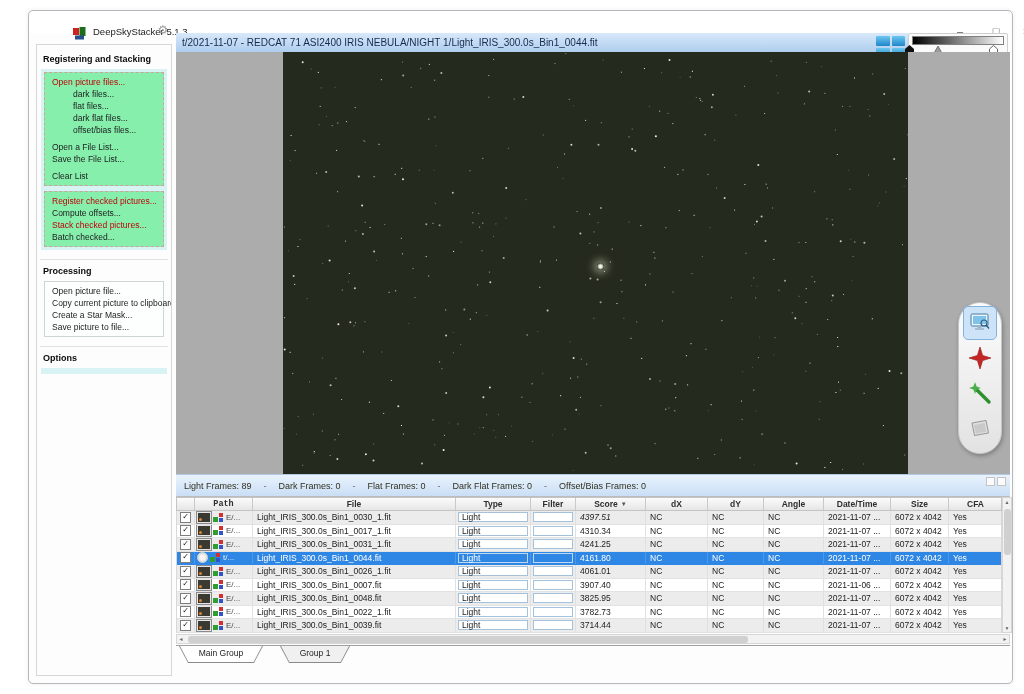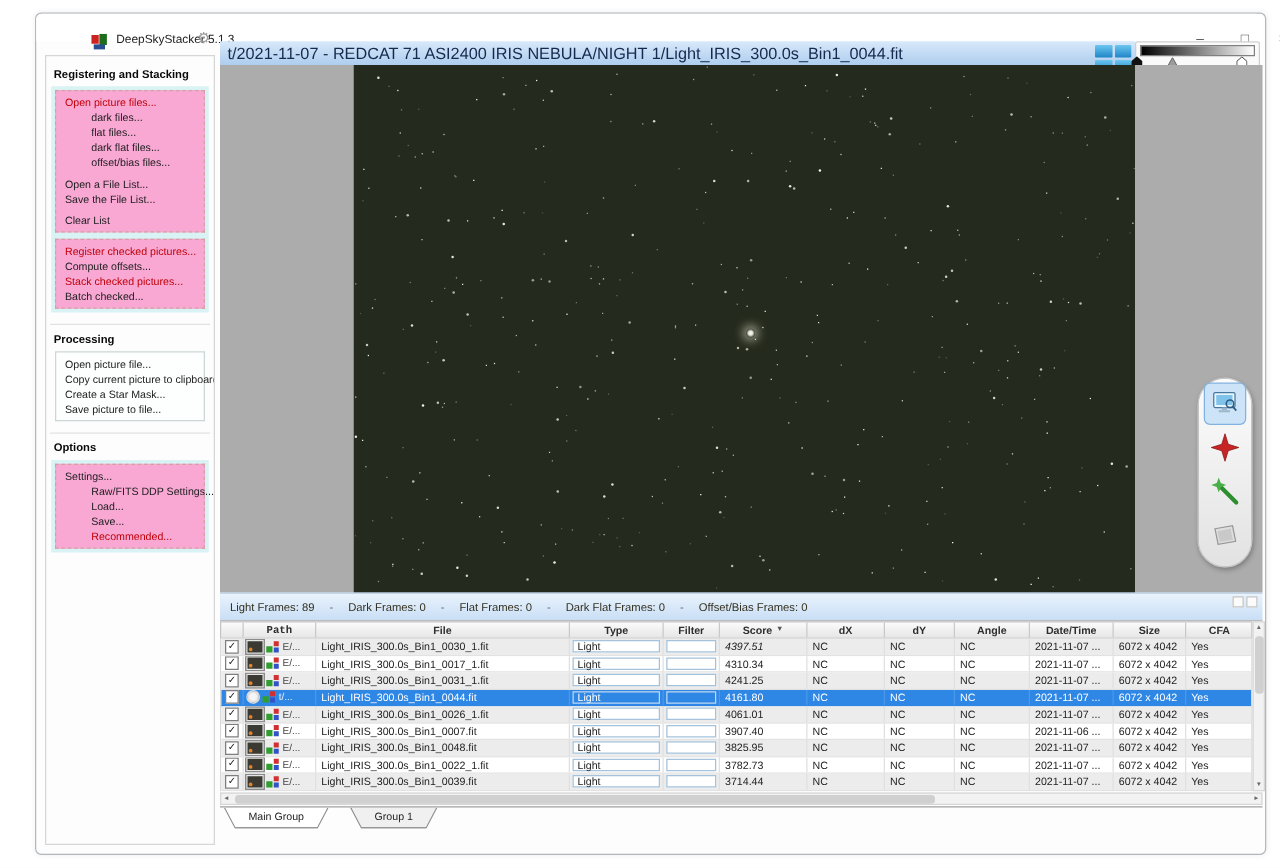--- a/index.html
+++ b/index.html
@@ -23,31 +23,31 @@
 
   
   #sidebar{position:absolute;left:36px;top:44px;width:136px;height:632px;background:#fdfdfd;
            border:1px solid #d6d6d6;box-sizing:border-box;padding:6px 3px 0 3px;overflow:hidden}
   .sec-title{font-weight:bold;font-size:9px;line-height:12px;color:#0a0a0a;padding:2px 2px 4px 3px}
   .side-sep{border-top:1px solid #e2e2e2;margin-top:9px;padding-top:3px}
   .sec-body{margin:0 1px}
   .sec-body.cyan{background:#d9f2f4;padding:3px;border:0}
   .grp{margin-bottom:5px}
   .grp:last-child{margin-bottom:0}
-  .grp.boxed{border:1px dashed #d2a0a0;background:#f9a8d4;padding:3px 2px}
+  .grp.boxed{border:1px dashed #d2a0a0;background:#86efac;padding:3px 2px}
   .grp.boxed-plain{border:1px solid #ccd6d6;background:#fdfefe;padding:3px 2px;margin:0 3px}
   .slink{font-size:8.5px;line-height:12px;color:#1c1c1c;padding-left:5px;cursor:pointer;white-space:nowrap}
   .slink.ind{padding-left:26px}
   .slink.red{color:#c00008}
   .slink.gap{margin-top:5px}
 
   
   #filebar{position:absolute;left:176px;top:33px;width:732px;height:19px;
            background:linear-gradient(#d8e9fa,#aecdee);display:flex;align-items:center}
-  #filebar span{font-size:13px;color:#16294e;padding-left:6px;white-space:nowrap}
+  #filebar span{font-size:10px;color:#16294e;padding-left:6px;white-space:nowrap}
   #histo4{position:absolute;left:876px;top:36px;width:29px;height:21px;display:grid;
           grid-template-columns:1fr 1fr;grid-template-rows:1fr 1fr;gap:2px;cursor:pointer}
   #histo4 span{background:linear-gradient(#6cc6f0,#1f86c8);border-radius:1px}
   #sliderbox{position:absolute;left:908px;top:33px;width:100px;height:24px;background:#fafafa;
              border:1px solid #cfcfcf;box-sizing:border-box;border-radius:2px}
   #gradbar{position:absolute;left:912px;top:36px;width:92px;height:9px;border:1px solid #808080;
            background:linear-gradient(to right,#000,#fff);box-sizing:border-box;cursor:pointer}
   .marker{position:absolute;cursor:pointer}
 
   
@@ -175,27 +175,20 @@
           <div class="slink">Open picture file...</div>
           <div class="slink">Copy current picture to clipboard</div>
           <div class="slink">Create a Star Mask...</div>
           <div class="slink">Save picture to file...</div>
         </div>
       </div>
     </div>
     <div class="side-sec side-sep">
       <div class="sec-title">Options</div>
       <div class="sec-body cyan">
-        <div class="grp boxed">
-          <div class="slink">Settings...</div>
-          <div class="slink ind">Raw/FITS DDP Settings...</div>
-          <div class="slink ind">Load...</div>
-          <div class="slink ind">Save...</div>
-          <div class="slink red ind">Recommended...</div>
-        </div>
       </div>
     </div>
   </div>
 
 <div id="filebar">
   <span>t/2021-11-07 - REDCAT 71 ASI2400 IRIS NEBULA/NIGHT 1/Light_IRIS_300.0s_Bin1_0044.fit</span>
 </div>
 
 <div id="histo4">
     <span></span>

